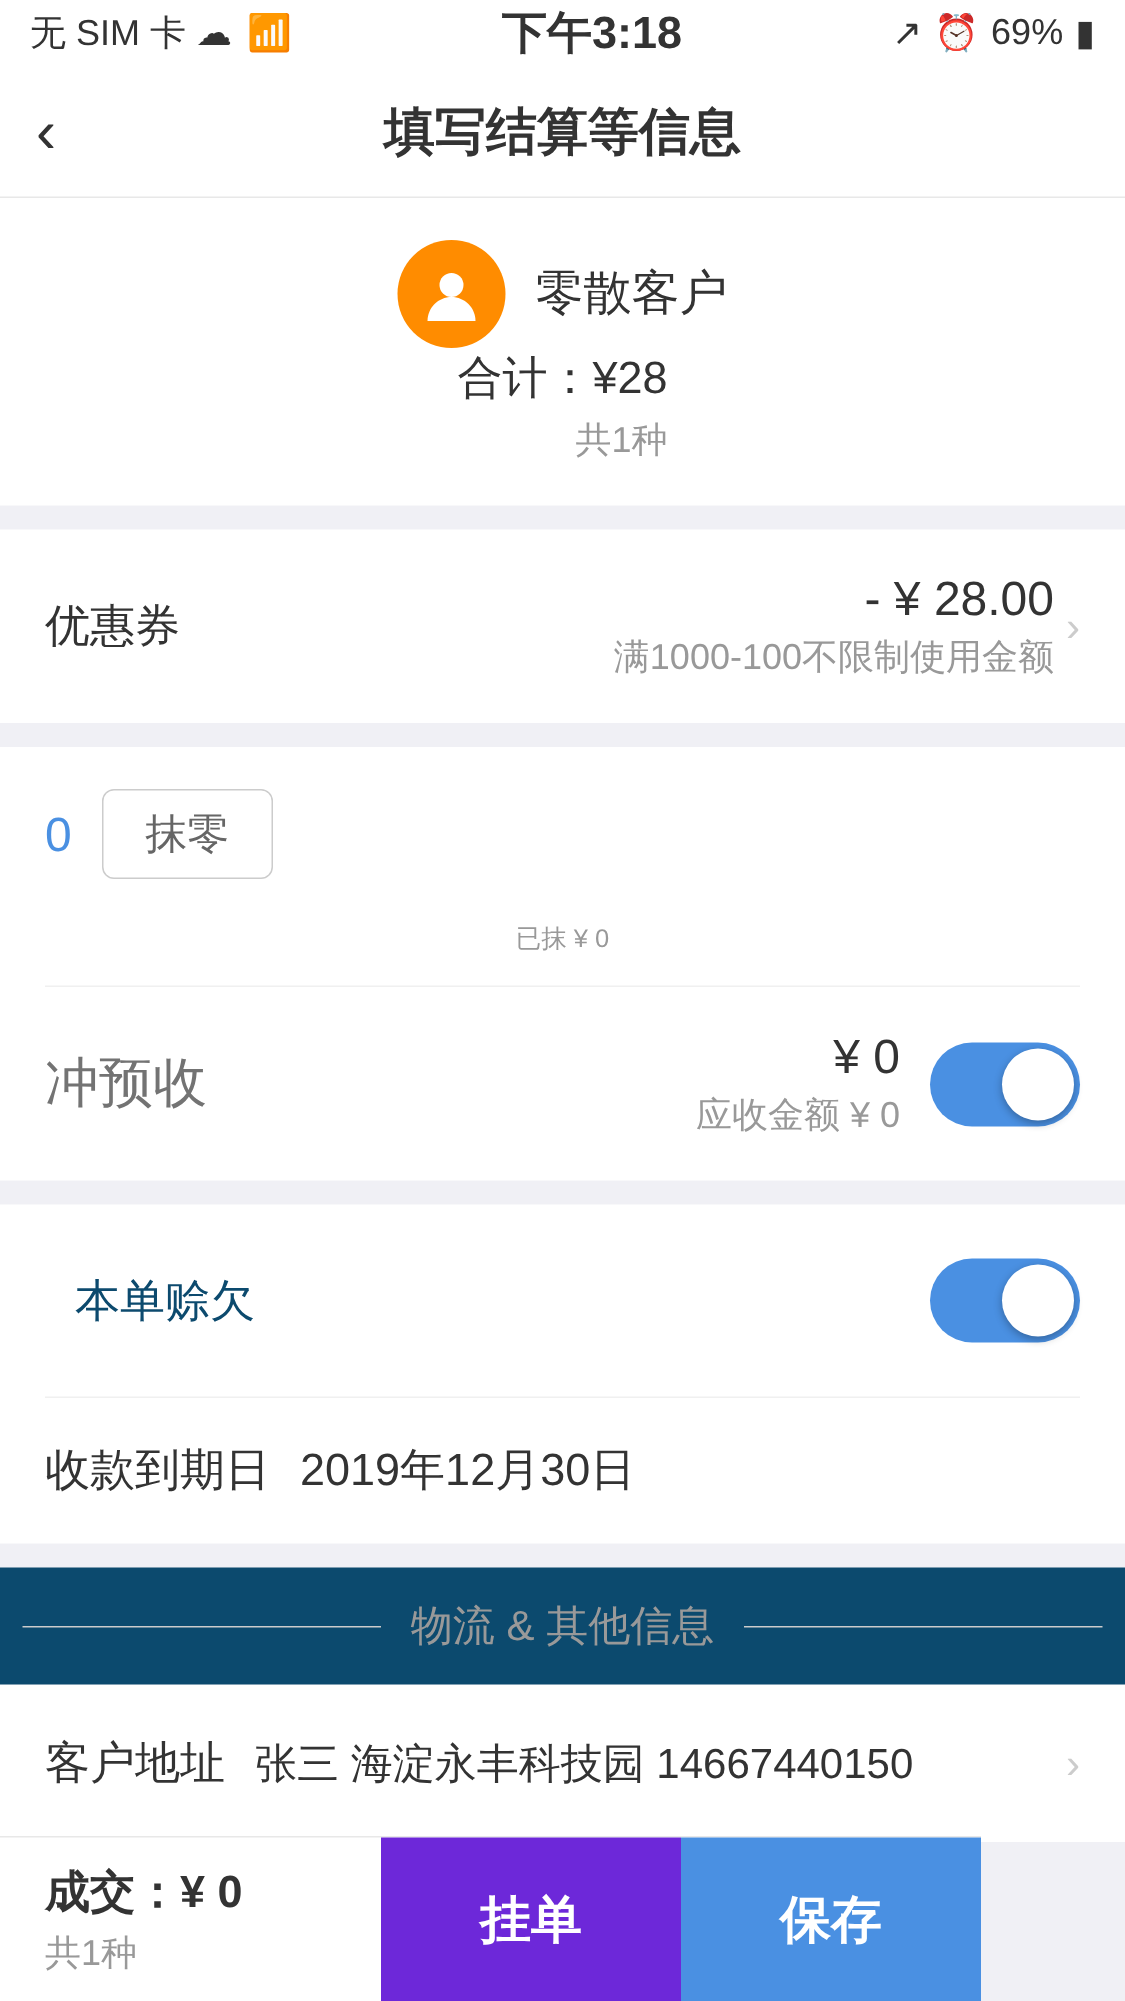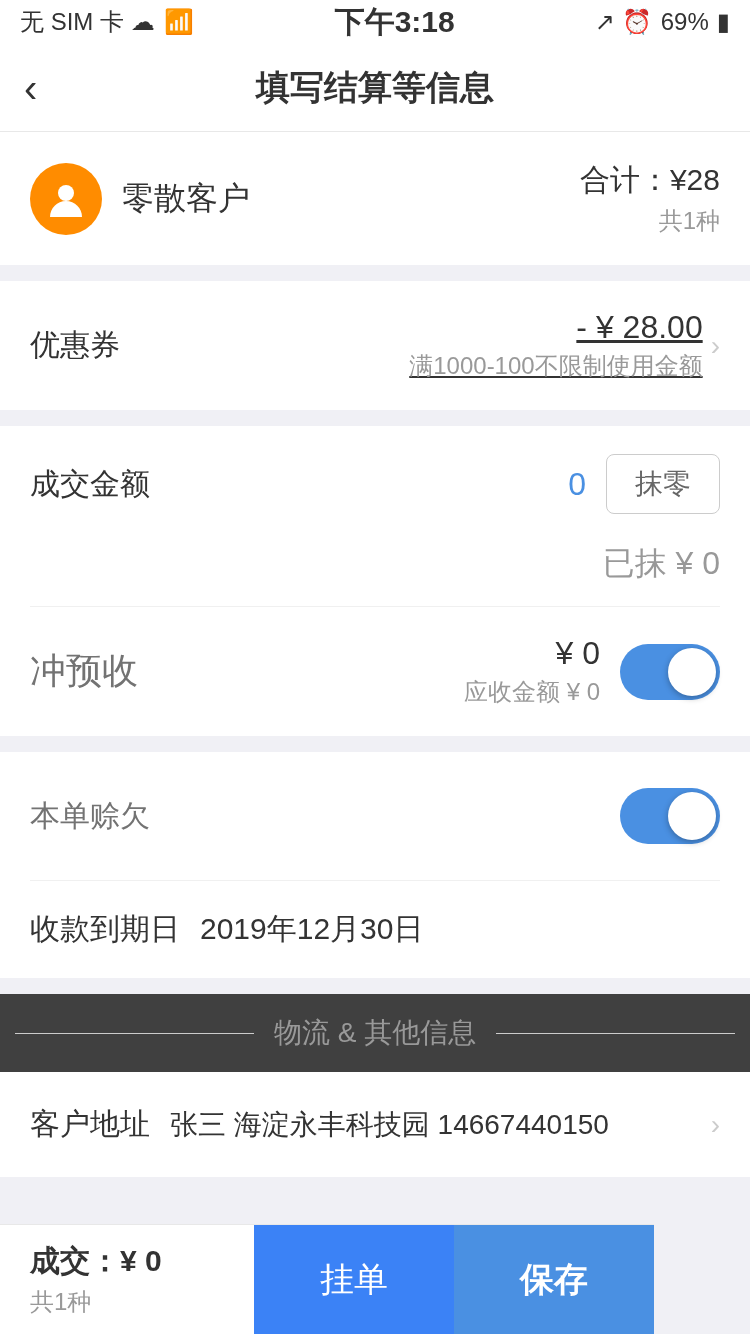--- a/index.html
+++ b/index.html
@@ -62,20 +62,21 @@
     }
 
     
     .customer-row {
       background: #fff;
       padding: 28px 30px;
       display: flex;
       align-items: center;
       justify-content: space-between;
       margin-bottom: 16px;
+      flex-direction: column;
     }
     .customer-left { display: flex; align-items: center; gap: 20px; }
     .customer-avatar {
       width: 72px;
       height: 72px;
       background: #ff8c00;
       border-radius: 50%;
       display: flex;
       align-items: center;
       justify-content: center;
@@ -90,21 +91,21 @@
     
     .coupon-row {
       background: #fff;
       padding: 28px 30px;
       display: flex;
       align-items: center;
       justify-content: space-between;
       margin-bottom: 16px;
     }
     .coupon-label { font-size: 30px; color: #333; }
-    .coupon-right { text-align: right; text-decoration: underline; }
+    .coupon-right { text-align: right; }
     .coupon-amount { font-size: 32px; color: #333; font-weight: 500; }
     .coupon-desc { font-size: 24px; color: #999; margin-top: 4px; }
     .coupon-chevron { color: #ccc; font-size: 28px; margin-left: 8px; }
 
     
     .deal-section {
       background: #fff;
       margin-bottom: 16px;
     }
     .deal-row {
@@ -164,35 +165,35 @@
     .credit-section {
       background: #fff;
       margin-bottom: 16px;
     }
     .credit-row {
       padding: 36px 30px;
       display: flex;
       align-items: center;
       justify-content: space-between;
     }
-    .credit-label { font-size: 30px; color: #737373; }
+    .credit-label { font-size: 30px; color: #0c4a6e; margin-left: 20px; }
 
     
     .duedate-row {
       padding: 28px 30px;
       display: flex;
       align-items: center;
       gap: 20px;
     }
     .duedate-label { font-size: 30px; color: #333; }
     .duedate-value { font-size: 30px; color: #333; }
 
     
     .logistics-divider {
-      background: #404040;
+      background: #0c4a6e;
       padding: 20px 15px;
       text-align: center;
       position: relative;
       display: flex;
       align-items: center;
       justify-content: center;
       gap: 20px;
     }
     .logistics-line {
       flex: 1;
@@ -231,24 +232,24 @@
     .bottom-info {
       flex: 1;
       padding: 0 30px;
     }
     .bottom-deal { font-size: 30px; color: #333; }
     .bottom-deal span { font-weight: 600; }
     .bottom-count { font-size: 24px; color: #999; margin-top: 4px; }
     .btn-hang {
       width: 200px;
       height: 110px;
-      background: #3b82f6;
+      background: #6d28d9;
       color: #fff;
       font-size: 34px;
-      font-weight: 400;
+      font-weight: 700;
       border: none;
       cursor: pointer;
       display: flex;
       align-items: center;
       justify-content: center;
     }
     .btn-save {
       width: 200px;
       height: 110px;
       background: #4a90e2;
@@ -308,27 +309,26 @@
       <div class="coupon-right">
         <div class="coupon-amount">- ¥ 28.00</div>
         <div class="coupon-desc">满1000-100不限制使用金额</div>
       </div>
       <span class="coupon-chevron">›</span>
     </div>
   </div>
 
   <div class="deal-section">
     <div class="deal-row">
-      <div class="deal-label">成交金额</div>
       <div class="deal-right">
         <div class="deal-value">0</div>
         <button class="round-zero-btn">抹零</button>
       </div>
     </div>
-    <div style="text-align:right; padding: 0 30px 20px; color:#999; font-size:32px;">已抹  ¥ 0</div>
+    <div style="text-align:center; padding: 0 30px 20px; color:#999; font-size:17px;">已抹  ¥ 0</div>
 
     <div class="divider-inner"></div>
 
     <div class="prepay-row">
       <div class="prepay-label">冲预收</div>
       <div class="prepay-right">
         <div class="prepay-values">
           <div class="prepay-amount">¥ 0</div>
           <div class="prepay-receivable">应收金额 ¥ 0</div>
         </div>

